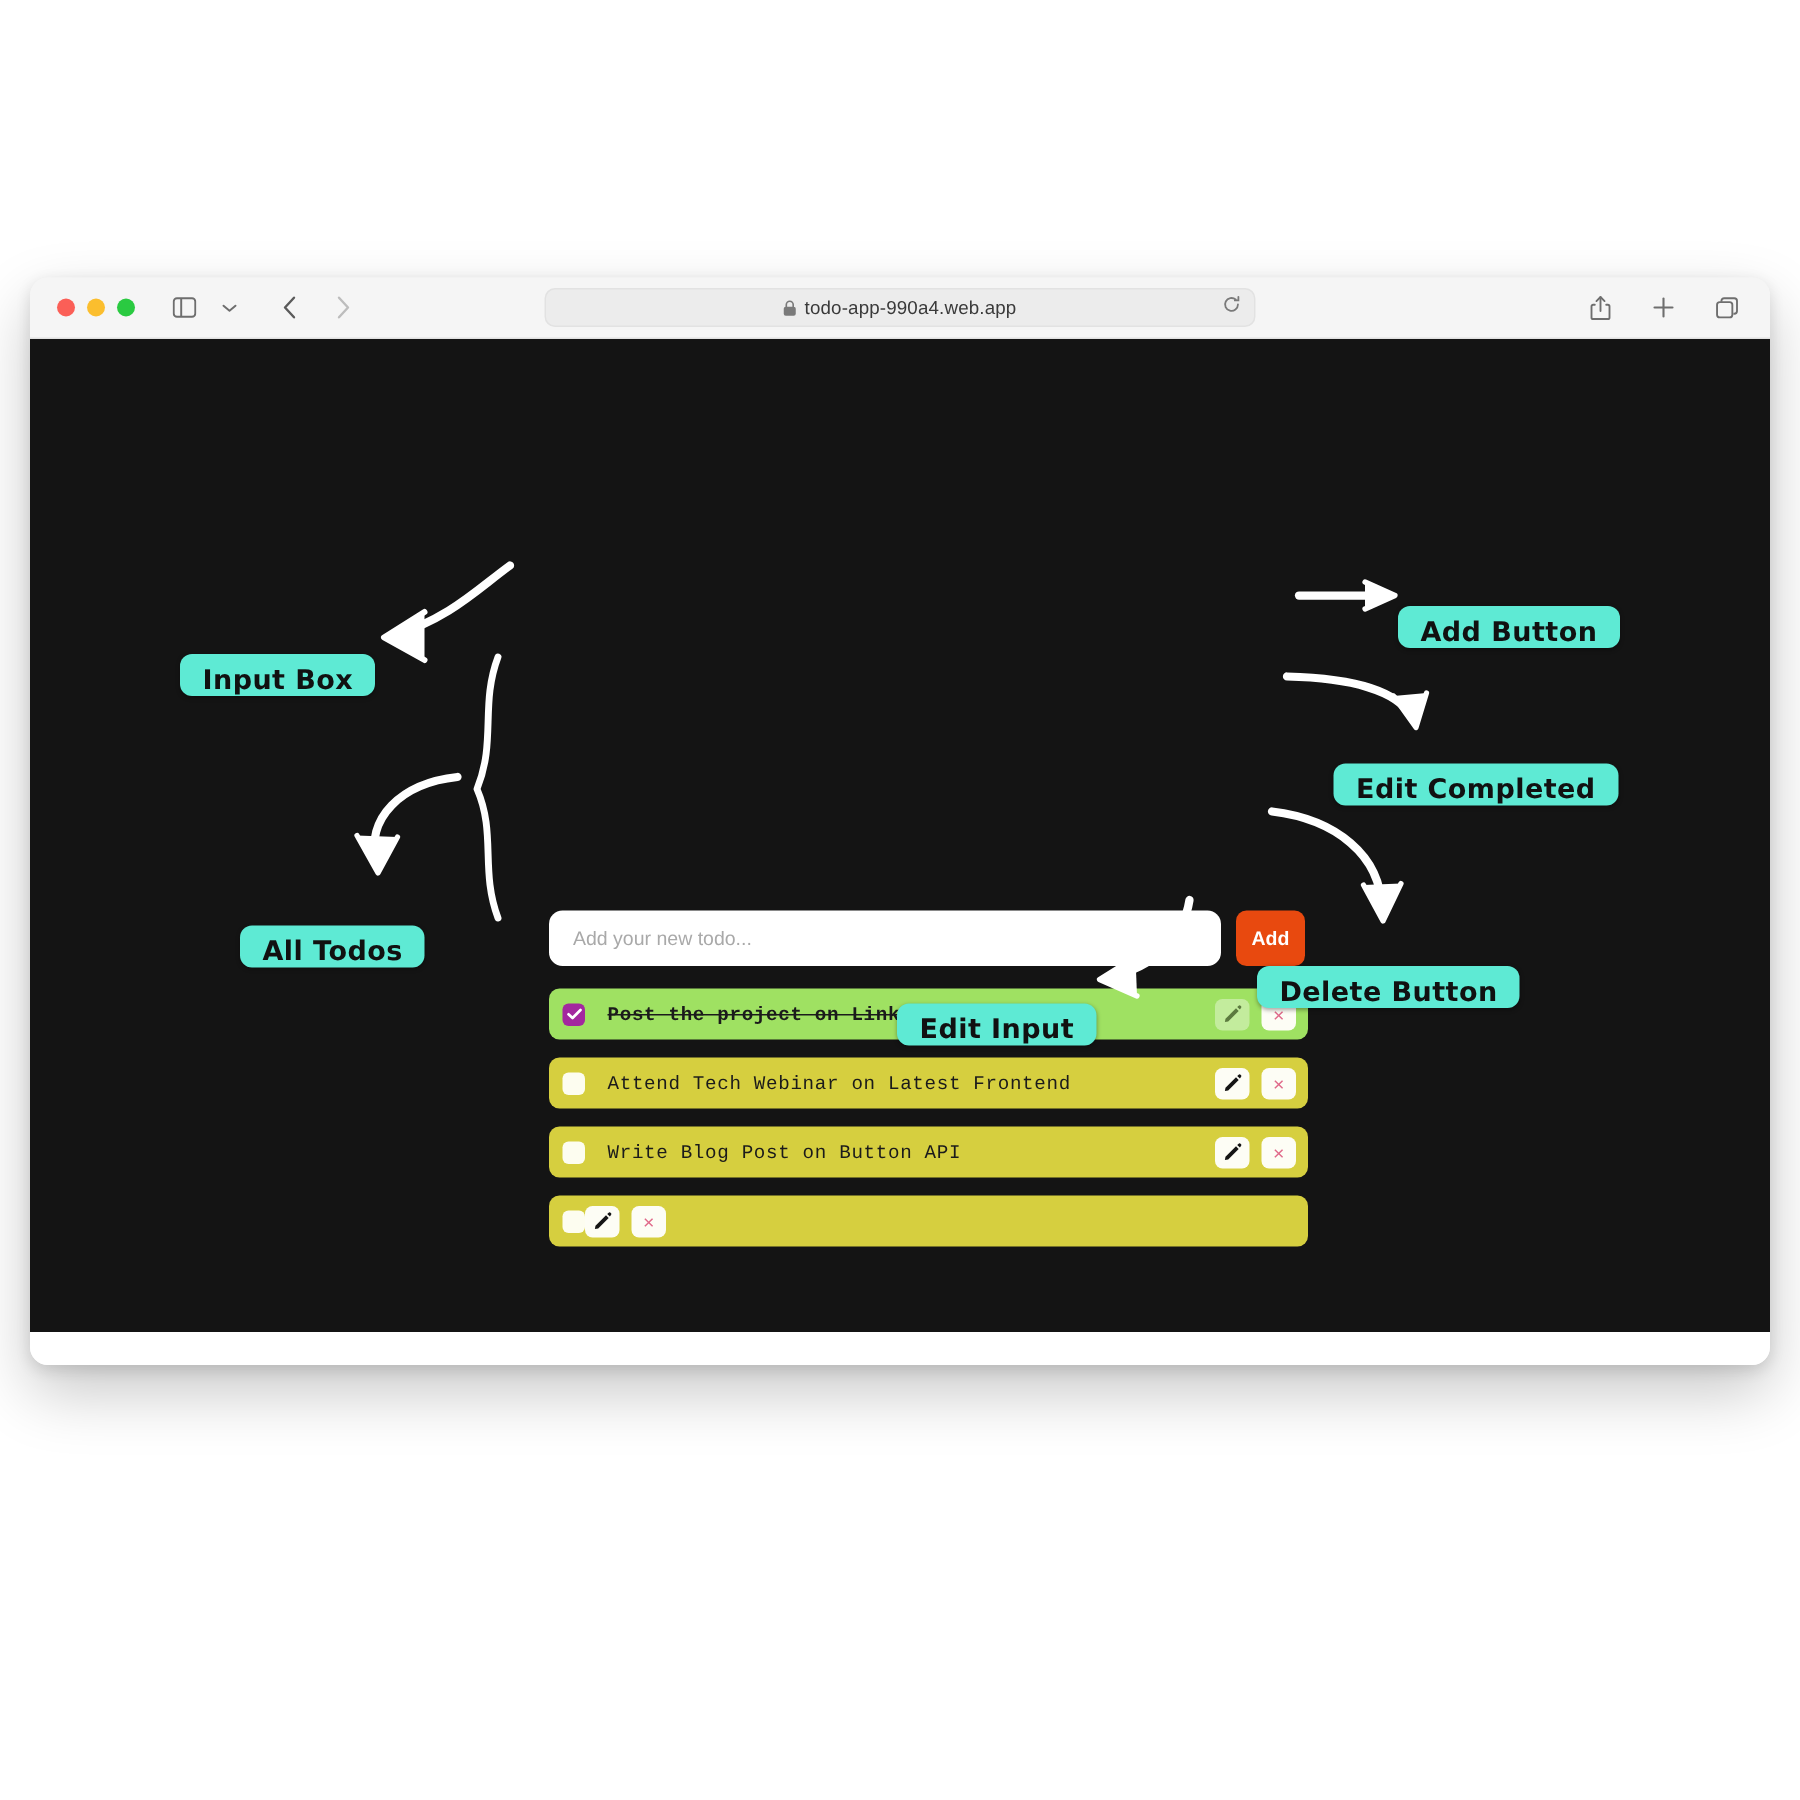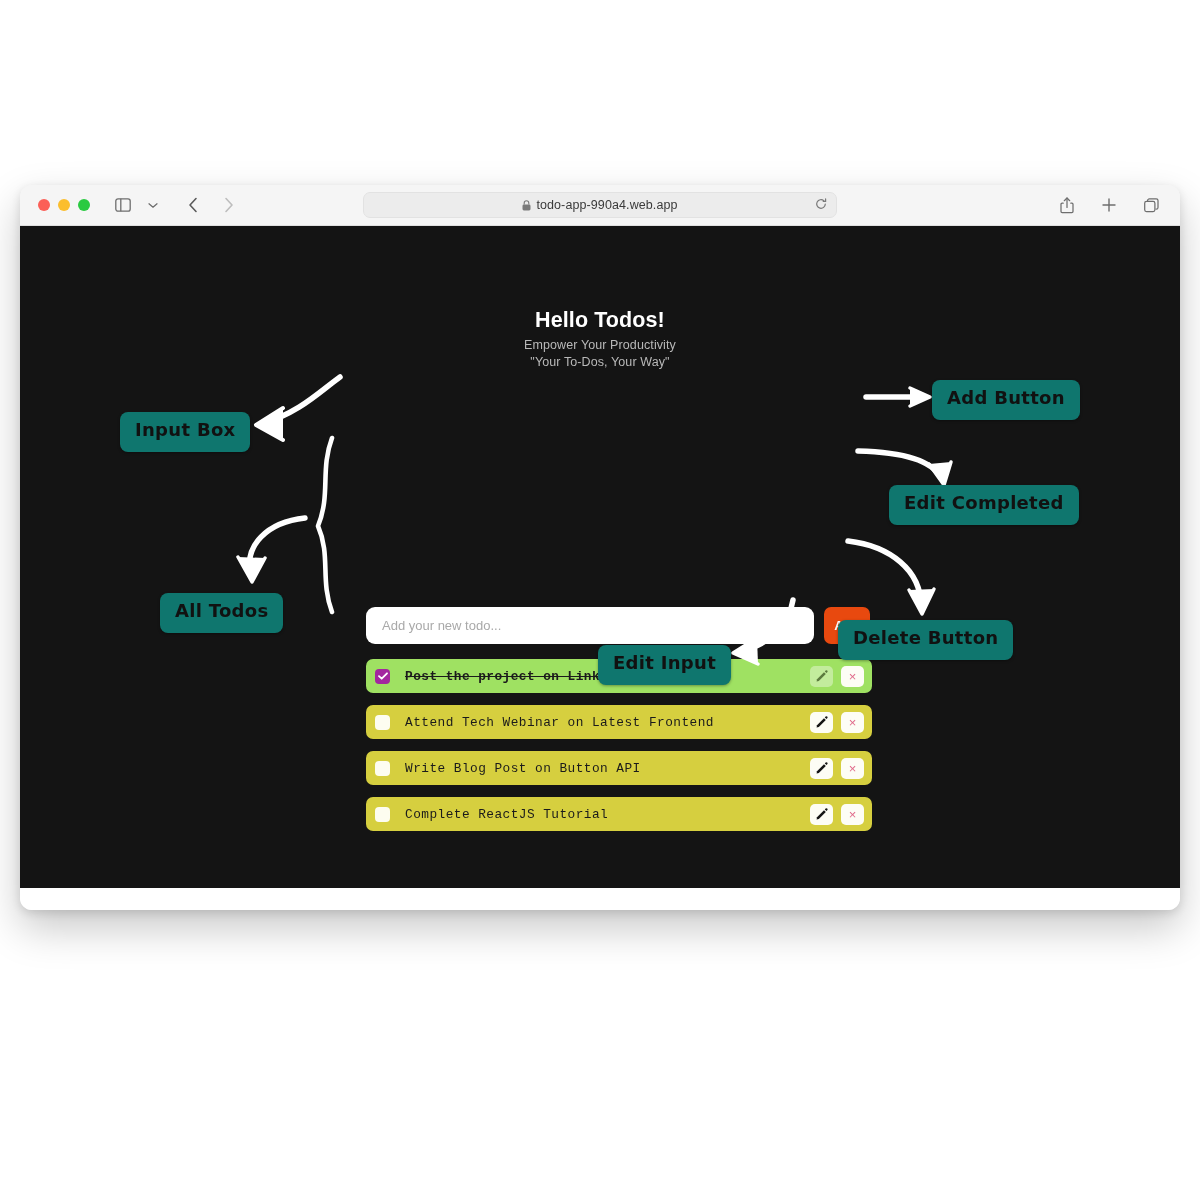--- a/index.html
+++ b/index.html
@@ -122,29 +122,30 @@
   }
   .todo.completed .ibtn.edit { background: rgba(255,255,255,0.38); }
   .ibtn.edit svg  { display:block; }
   .ibtn.del  { color: #e06a8a; font-size: 13px; line-height: 1; font-family: "Liberation Sans", sans-serif; }
 
   
   .anno-layer { position: absolute; inset: 0; pointer-events: none; }
   .anno-layer svg { position: absolute; left: 0; top: 0; width: 1200px; height: 1200px; }
   .pill {
     position: absolute;
-    background: #0f766e; color: #111111;
+    background: #5eead4; color: #111111;
     border-radius: 8px;
     font-family: "DejaVu Sans", sans-serif;
     font-weight: bold;
     font-size: 18px;
     letter-spacing: .3px;
-    padding: 7px 15px 12px;
+    padding: 7px 15px 0;
     white-space: nowrap;
     box-shadow: 0 1px 3px rgba(0,0,0,0.35);
+    margin-top: 24px;
   }
 </style>
 </head>
 <body>
 
 <div id="stage">
 
   <div class="browser">
 
     <div class="toolbar">
@@ -215,25 +216,20 @@
           <svg width="15" height="15" viewBox="0 0 15 15" fill="none" stroke="currentColor" stroke-width="1.25">
             <rect x="0.7" y="3.4" width="10.2" height="10.2" rx="1.8"></rect>
             <path d="M3.6 3.1V2.6a1.8 1.8 0 0 1 1.8-1.8h6.8a1.8 1.8 0 0 1 1.8 1.8v6.8a1.8 1.8 0 0 1-1.8 1.8h-0.6"></path>
           </svg>
         </div>
       </div>
     </div>
 
     <div class="page">
 
-      <div class="hero">
-        <h1>Hello Todos!</h1>
-        <div class="sub1">Empower Your Productivity</div>
-        <div class="sub2">"Your To-Dos, Your Way"</div>
-      </div>
 
       <div class="addrow">
         <input class="todo-input" type="text" placeholder="Add your new todo..." style="">
         <button class="add-btn">Add</button>
       </div>
 
       <div class="todo-list" id="todo-list">
           <div class="todo completed">
             <div class="cbox checked">
               <svg width="10" height="8" viewBox="0 0 10 8" fill="none" stroke="#ffffff" stroke-width="1.8" stroke-linecap="round" stroke-linejoin="round">
@@ -272,21 +268,20 @@
                 <svg width="12" height="12" viewBox="0 0 12 12" fill="#151515">
                   <path d="M1 9.2 L8 2.2 L9.8 4 L2.8 11 L0.6 11.4 Z"></path>
                   <path d="M8.8 1.4 L9.6 0.6 A1.1 1.1 0 0 1 11.2 2.2 L10.6 3 Z"></path>
                 </svg>
               </button>
               <button class="ibtn del">×</button>
             </div>
           </div>
           <div class="todo pending">
             <div class="cbox unchecked"></div>
-            <div class="todo-text">Complete ReactJS Tutorial</div>
             <div class="row-actions">
               <button class="ibtn edit">
                 <svg width="12" height="12" viewBox="0 0 12 12" fill="#151515">
                   <path d="M1 9.2 L8 2.2 L9.8 4 L2.8 11 L0.6 11.4 Z"></path>
                   <path d="M8.8 1.4 L9.6 0.6 A1.1 1.1 0 0 1 11.2 2.2 L10.6 3 Z"></path>
                 </svg>
               </button>
               <button class="ibtn del">×</button>
             </div>
           </div>

